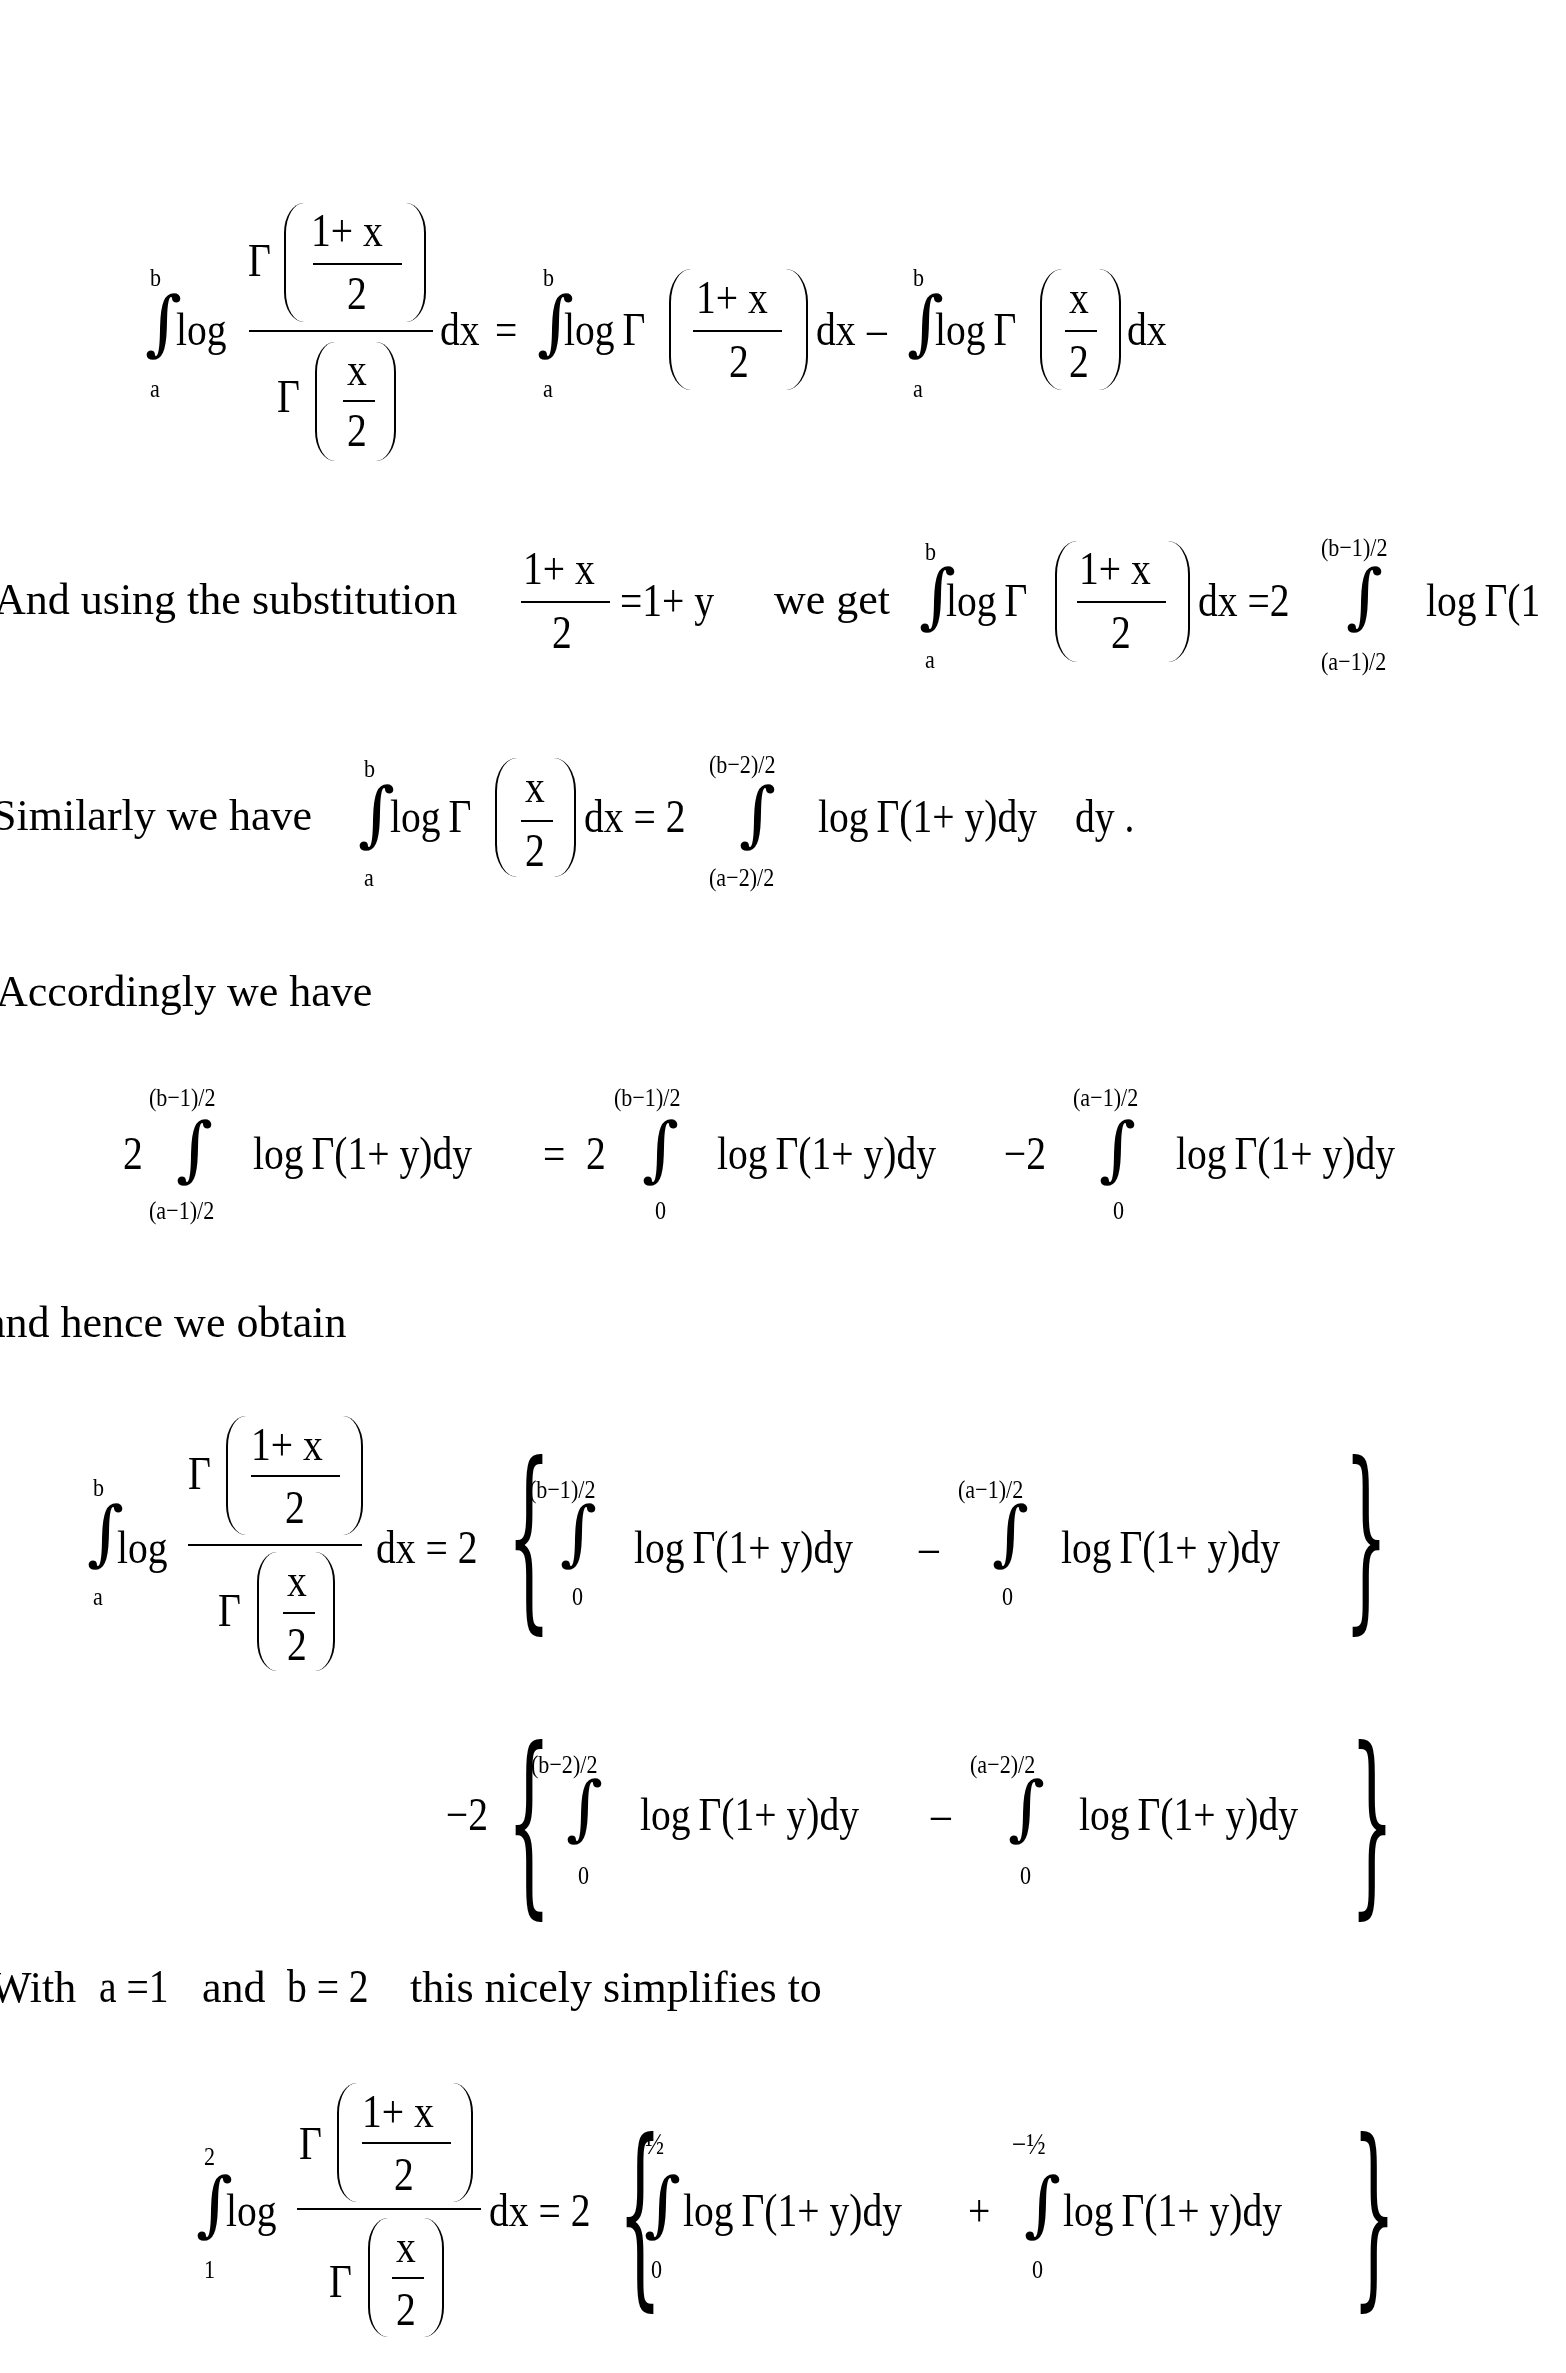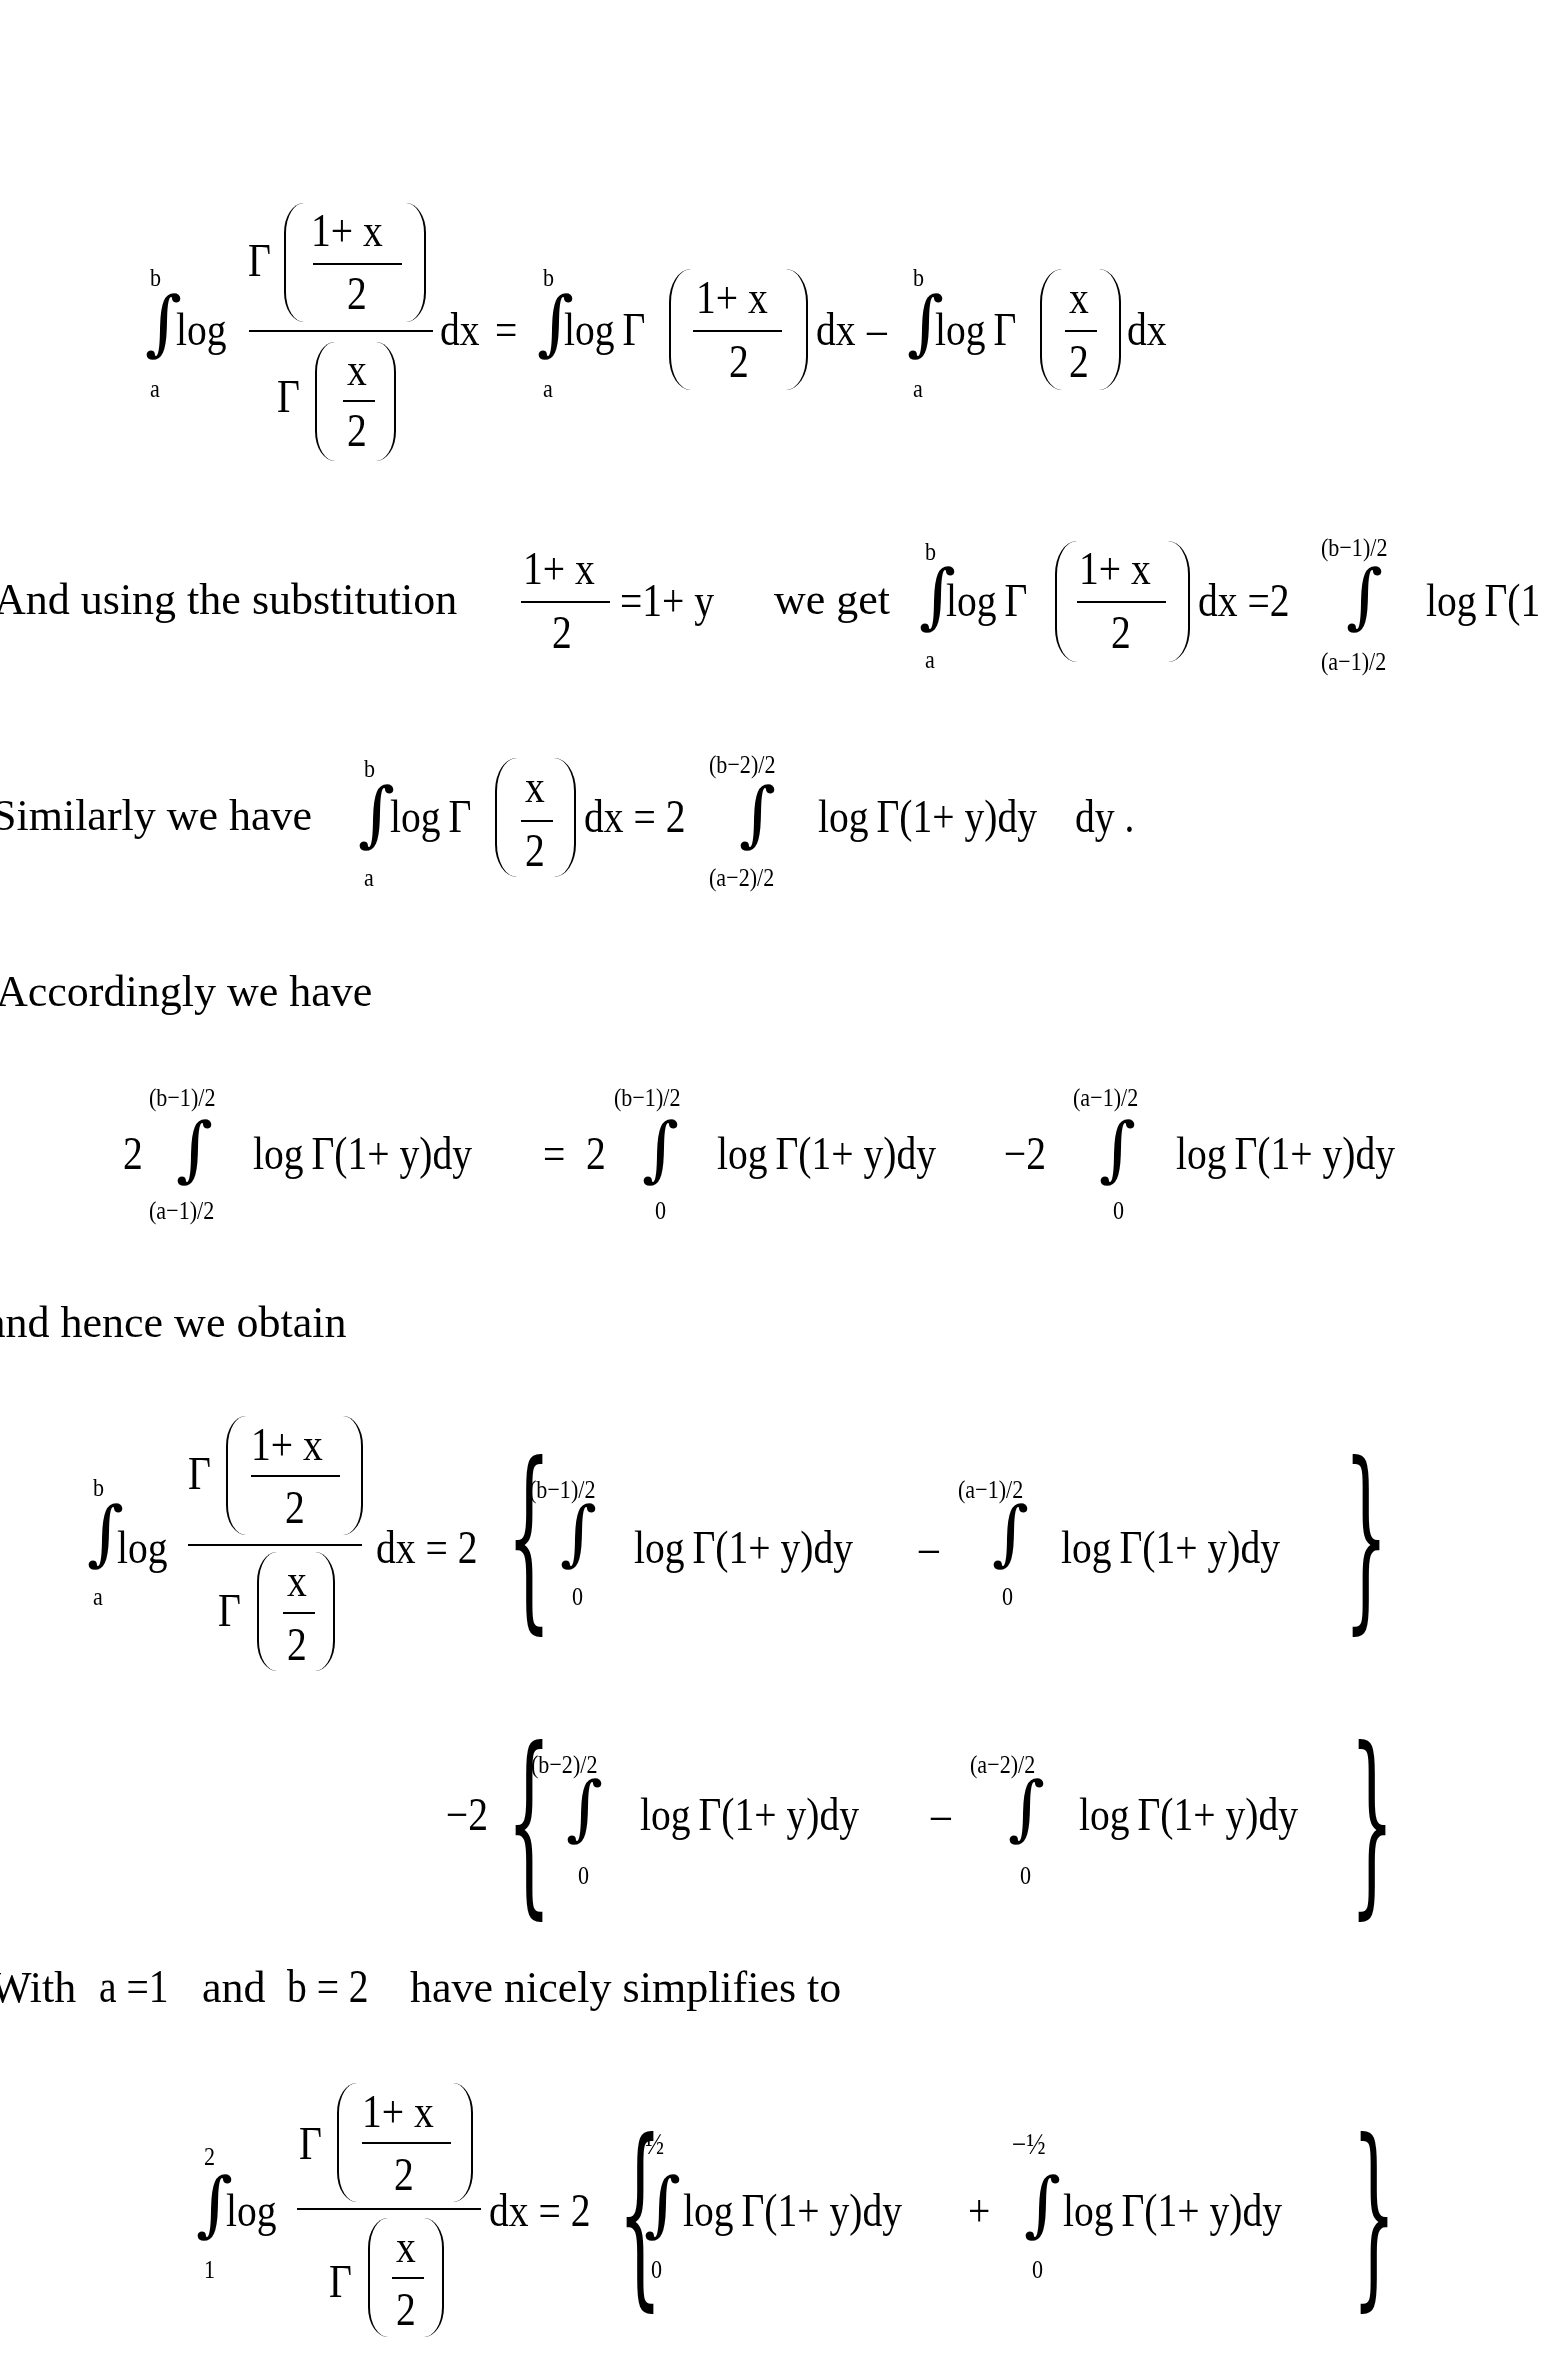--- a/index.html
+++ b/index.html
@@ -172,21 +172,21 @@
   <span class="abs lim" style="left:1020px;top:1863px">0</span>
   <span class="abs m" style="left:1079px;top:1792px">log Γ(1+ y)dy</span>
   <span class="brace" style="left:1350px;top:1723px">}</span>
 </div>
 
 <div>
   <span class="abs t" style="left:-10px;top:1966px">With</span>
   <span class="abs m" style="left:99px;top:1964px">a =1</span>
   <span class="abs t" style="left:202px;top:1966px">and</span>
   <span class="abs m" style="left:287px;top:1964px">b = 2</span>
-  <span class="abs t" style="left:410px;top:1966px">have nicely simplifies to</span>
+  <span class="abs t" style="left:410px;top:1966px">this nicely simplifies to</span>
 </div>
 
 <div>
   <span class="abs lim" style="left:204px;top:2144px">2</span>
   <span class="abs int" style="left:196px;top:2168px">∫</span>
   <span class="abs lim" style="left:204px;top:2257px">1</span>
   <span class="abs m" style="left:226px;top:2188px">log</span>
   <div class="bar" style="left:297px;top:2208px;width:184px"></div>
   <span class="abs m" style="left:299px;top:2121px">Γ</span>
   <div class="paren pl" style="left:337px;top:2083px;width:18px;height:119px"></div>

